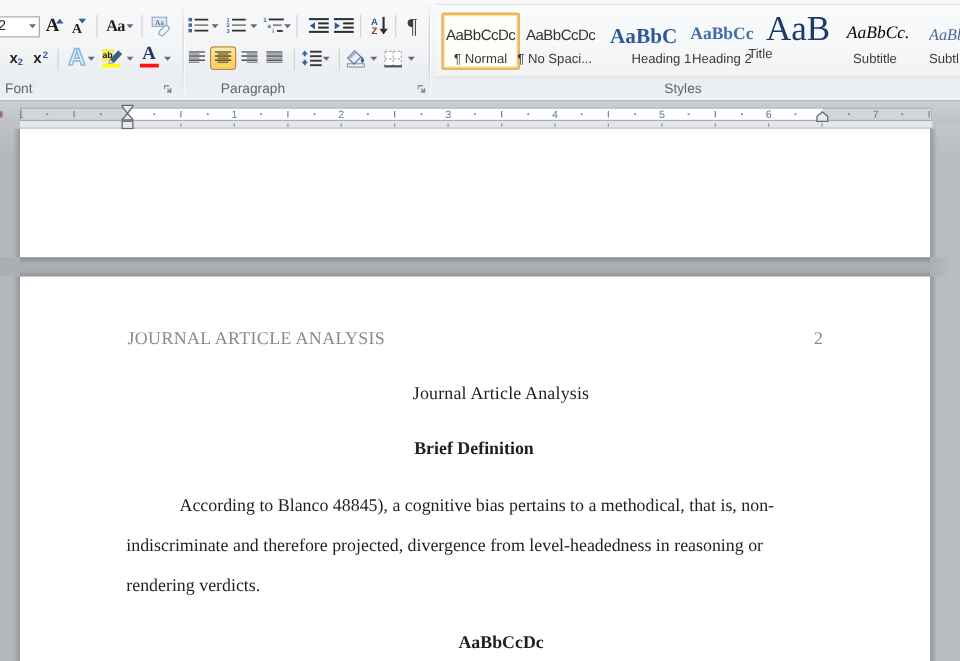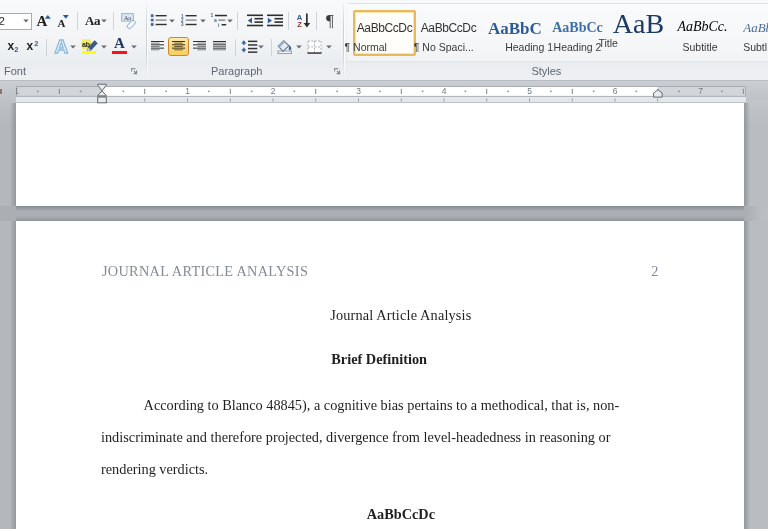--- a/index.html
+++ b/index.html
@@ -5,21 +5,21 @@
 body{width:768px;height:529px;overflow:hidden;position:relative;background:#b2b6bb;
 font-family:"Liberation Sans",sans-serif}
 </style></head>
 <body>
 <div style="position:absolute;left:0;top:0;width:768px;height:81px;background:linear-gradient(#f7f9fa 0%,#f2f4f6 50%,#eaedf0 78%,#eef0f3 100%);border-bottom:1px solid #b9bdc3;box-sizing:border-box"></div>
 <div style="position:absolute;left:146.0px;top:3px;width:1px;height:73px;background:linear-gradient(#eff1f3,#ced2d7 30%,#ced2d7 70%,#eff1f3)"></div>
 <div style="position:absolute;left:147.0px;top:3px;width:1px;height:73px;background:linear-gradient(#f8f9fa,#ffffff 50%,#f5f6f8)"></div>
 <div style="position:absolute;left:342.5px;top:3px;width:1px;height:73px;background:linear-gradient(#eff1f3,#ced2d7 30%,#ced2d7 70%,#eff1f3)"></div>
 <div style="position:absolute;left:343.5px;top:3px;width:1px;height:73px;background:linear-gradient(#f8f9fa,#ffffff 50%,#f5f6f8)"></div>
 <div style="position:absolute;left:-45px;top:64.5px;width:120px;text-align:center;font:11px 'Liberation Sans',sans-serif;color:#5f6670">Font</div>
-<div style="position:absolute;left:176.7px;top:64.5px;width:120px;text-align:center;font:11px 'Liberation Sans',sans-serif;color:#5f6670">Paragraph</div>
+<div style="position:absolute;left:176.7px;top:64.5px;width:120px;font:11px 'Liberation Sans',sans-serif;color:#5f6670">Paragraph</div>
 <div style="position:absolute;left:531.4px;top:64.5px;width:120px;text-align:left;font:11px 'Liberation Sans',sans-serif;color:#5f6670">Styles</div>
 <svg width="9" height="9" style="position:absolute;left:130.8px;top:67.8px">
     <path d="M0.6 3.4 V0.6 H4.4" stroke="#8b9197" stroke-width="1.1" fill="none"></path>
     <path d="M3 3 L5.6 5.6 M5.6 2.6 V5.6 H2.6" stroke="#80868d" stroke-width="1.1" fill="none"></path>
   </svg>
 <svg width="9" height="9" style="position:absolute;left:334.2px;top:67.8px">
     <path d="M0.6 3.4 V0.6 H4.4" stroke="#8b9197" stroke-width="1.1" fill="none"></path>
     <path d="M3 3 L5.6 5.6 M5.6 2.6 V5.6 H2.6" stroke="#80868d" stroke-width="1.1" fill="none"></path>
   </svg>
 <div style="position:absolute;left:-16px;top:12.8px;width:48px;height:17.5px;background:#fff;border:1px solid #a7adb5;box-sizing:border-box"></div>
@@ -192,21 +192,21 @@
       <path d="M1 1 H14 M1 1 V13 M14 1 V13 M1 7 H14 M7.5 1 V13"></path>
     </g>
     <rect x="0.5" y="12.2" width="14" height="1.7" fill="#4a4c4e"></rect>
   </svg>
 <svg width="8" height="6" style="position:absolute;left:324.8px;top:44.3px">
     <path d="M1.2 1.4 L6.8 1.4 L4 4.6 Z" fill="#676c73"></path>
   </svg>
 <div style="position:absolute;left:348px;top:3px;width:420px;height:56.5px;background:rgba(255,255,255,0.30);border-top:1px solid #dfe2e6;border-bottom:1px solid #dfe2e6"></div>
 <div style="position:absolute;left:352.7px;top:10px;width:63.5px;height:45.7px;box-sizing:border-box;border:2px solid #e9b858;border-radius:2px;background:#fffefa;box-shadow:inset 0 0 0 1px #f6e3ae"></div>
 <div style="position:absolute;left:384.5px;top:21.9px;transform:translateX(-50%);font-family:'Liberation Sans',sans-serif;color:#333;letter-spacing:-0.4px;font-size:12px;line-height:12px;white-space:nowrap">AaBbCcDc</div>
-<div style="position:absolute;left:344.5px;top:41.1px;width:80px;text-align:left;font:10.5px 'Liberation Sans',sans-serif;color:#3a3a3a;white-space:nowrap">¶ Normal</div>
+<div style="position:absolute;left:344.5px;top:41.1px;width:80px;text-align:center;font:10.5px 'Liberation Sans',sans-serif;color:#3a3a3a;white-space:nowrap">¶ Normal</div>
 <div style="position:absolute;left:448.5px;top:21.9px;transform:translateX(-50%);font-family:'Liberation Sans',sans-serif;color:#333;letter-spacing:-0.4px;font-size:12px;line-height:12px;white-space:nowrap">AaBbCcDc</div>
 <div style="position:absolute;left:413.8px;top:41.1px;font:10.5px 'Liberation Sans',sans-serif;color:#3a3a3a;white-space:nowrap">¶ No Spaci...</div>
 <div style="position:absolute;left:488px;top:19.5px;width:54.2px;overflow:hidden;font-family:'Liberation Serif',serif;font-weight:bold;color:#2e5b97;font-size:17px;line-height:17px;white-space:nowrap">AaBbCc</div>
 <div style="position:absolute;left:473px;top:41.1px;width:80px;text-align:right;font:10.5px 'Liberation Sans',sans-serif;color:#3a3a3a;white-space:nowrap">Heading 1</div>
 <div style="position:absolute;left:577.5px;top:21.1px;transform:translateX(-50%);font-family:'Liberation Serif',serif;font-weight:bold;color:#3f6fa9;font-size:14px;line-height:14px;white-space:nowrap">AaBbCc</div>
 <div style="position:absolute;left:537.5px;top:41.1px;width:80px;text-align:center;font:10.5px 'Liberation Sans',sans-serif;color:#3a3a3a;white-space:nowrap">Heading 2</div>
 <div style="position:absolute;left:638.5px;top:10.3px;transform:translateX(-50%);font-family:'Liberation Serif',serif;color:#1b3a66;font-size:28px;line-height:28px;white-space:nowrap">AaB</div>
 <div style="position:absolute;left:598.5px;top:37px;width:80px;text-align:left;font:10.5px 'Liberation Sans',sans-serif;color:#3a3a3a;white-space:nowrap">Title</div>
 <div style="position:absolute;left:702.5px;top:20.2px;transform:translateX(-50%);font-family:'Liberation Serif',serif;font-style:italic;color:#000000;font-size:14px;line-height:14px;white-space:nowrap">AaBbCc.</div>
 <div style="position:absolute;left:660px;top:41.1px;width:80px;text-align:center;font:10.5px 'Liberation Sans',sans-serif;color:#3a3a3a;white-space:nowrap">Subtitle</div>

